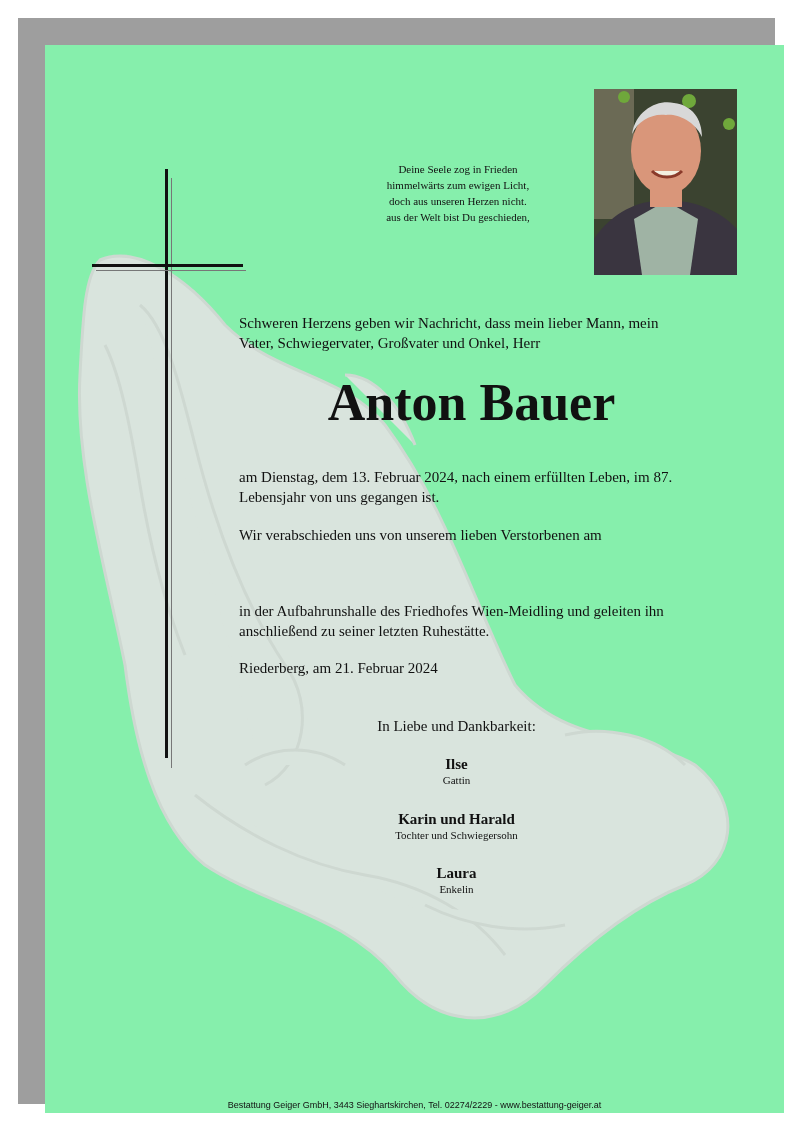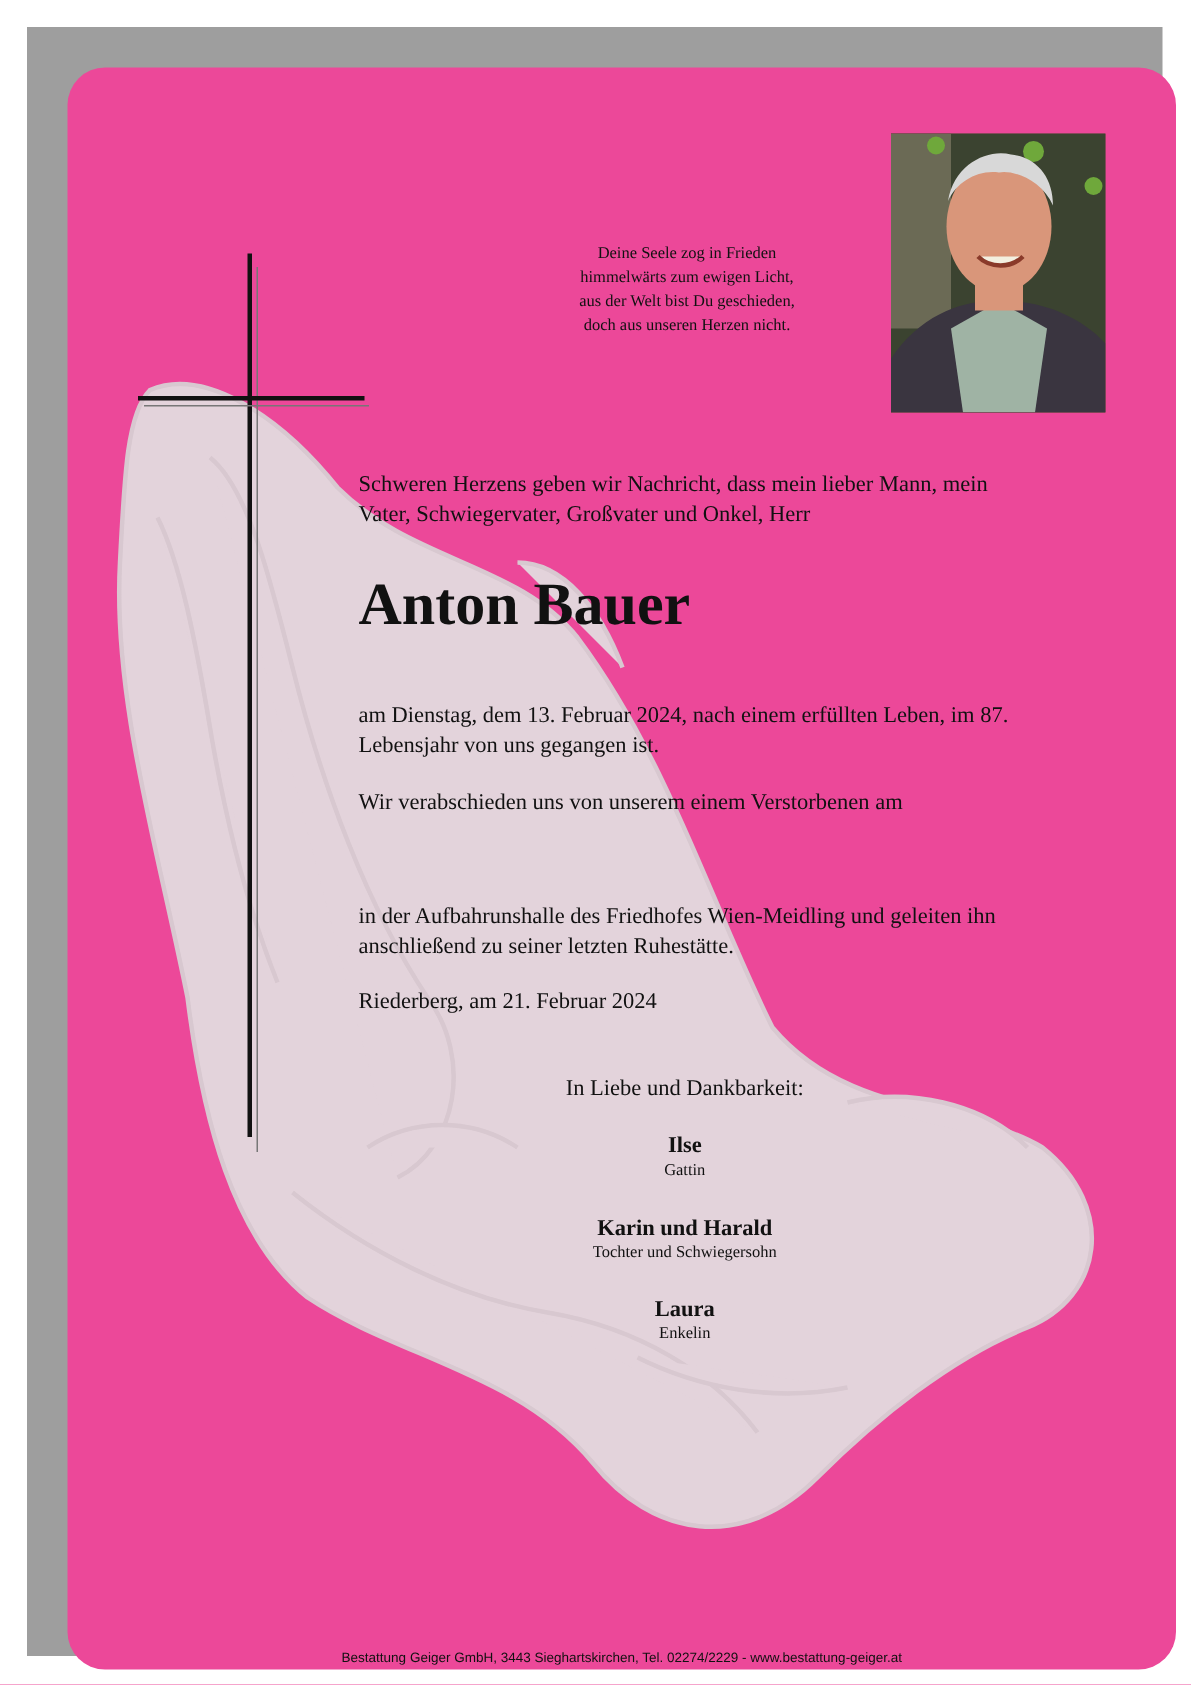--- a/index.html
+++ b/index.html
@@ -1,30 +1,30 @@
 <!DOCTYPE html>
 <html><head>
 <meta charset="utf-8">
 <style>
   html, body { margin:0; padding:0; }
   body { width:794px; height:1123px; background:#ffffff; position:relative; overflow:hidden; }
   .frame { position:absolute; left:18px; top:18px; width:757px; height:1086px; background:#9e9e9e; }
-  .paper { position:absolute; left:27px; top:27px; width:739px; height:1068px; background:#ec4899; overflow:hidden;border-radius:25px; }
+  .paper { position:absolute; left:27px; top:27px; width:739px; height:1068px; background:#86efac; overflow:hidden; }
   .hands { position:absolute; left:0; top:0; width:739px; height:1068px; }
   .serif { font-family:"Liberation Serif", "DejaVu Serif", serif; color:#111; }
   .sans { font-family:"Liberation Sans", "DejaVu Sans", sans-serif; color:#111; }
   .poem { position:absolute; left:263px; top:116px; width:300px; text-align:center; font-size:11px; line-height:16px; }
   .poem div { white-space:nowrap; }
   .photo { position:absolute; left:549px; top:44px; width:143px; height:186px; overflow:hidden; background:#3d4a2a; }
   .cross-v1 { position:absolute; left:120px; top:124px; width:3px; height:589px; background:#111; }
   .cross-v2 { position:absolute; left:126px; top:133px; width:1px; height:590px; background:#777; }
   .cross-h1 { position:absolute; left:47px; top:219px; width:151px; height:3px; background:#111; }
   .cross-h2 { position:absolute; left:51px; top:225px; width:150px; height:1px; background:#777; }
   .intro { position:absolute; left:194px; top:268px; width:450px; font-size:15px; line-height:20px; }
-  .name { position:absolute; left:194px; top:334px; width:435px; text-align:left; font-size:40px; font-weight:bold; line-height:48px; }
+  .name { position:absolute; left:209px; top:334px; width:435px; text-align:center; font-size:52px; font-weight:bold; line-height:48px; }
   .p1 { position:absolute; left:194px; top:422px; width:450px; font-size:15px; line-height:20px; }
   .p2 { position:absolute; left:194px; top:480px; width:450px; font-size:15px; line-height:20px; }
   .date-bold { position:absolute; left:194px; top:517px; width:435px; text-align:center; font-size:15px; font-weight:bold; line-height:20px; }
   .p3 { position:absolute; left:194px; top:556px; width:450px; font-size:15px; line-height:20px; }
   .place { position:absolute; left:194px; top:613px; width:450px; font-size:15px; line-height:20px; }
   .thanks { position:absolute; left:194px; top:671px; width:435px; text-align:center; font-size:15px; line-height:20px; }
   .mourner { position:absolute; left:194px; width:435px; text-align:center; }
   .mourner .mn { font-size:15px; font-weight:bold; line-height:18px;font-family:Liberation Serif, serif; }
   .mourner .mr { font-size:11px; line-height:14px; }
   .footer { position:absolute; left:0; top:1054px; width:739px; text-align:center; font-size:9px; line-height:12px; }
@@ -44,22 +44,22 @@
         <path d="M520 690 C560 680 610 690 640 720"></path>
         <path d="M150 750 C200 790 260 820 320 830 C380 840 430 870 460 910"></path>
         <path d="M200 720 C230 700 270 700 300 720"></path>
         <path d="M380 860 C420 880 470 890 520 880"></path>
       </g>
     </svg>
 
     <div class="poem serif">
       <div>Deine Seele zog in Frieden</div>
       <div>himmelwärts zum ewigen Licht,</div>
+      <div>doch aus unseren Herzen nicht.</div>
       <div>aus der Welt bist Du geschieden,</div>
-      <div>doch aus unseren Herzen nicht.</div>
     </div>
 
     <div class="photo">
       <svg width="143" height="186" viewBox="0 0 143 186" xmlns="http://www.w3.org/2000/svg">
         <rect width="143" height="186" fill="#3b4330"></rect>
         <rect x="0" y="0" width="40" height="130" fill="#6b6a55"></rect>
         <circle cx="30" cy="8" r="6" fill="#6fa83b"></circle>
         <circle cx="95" cy="12" r="7" fill="#6fa83b"></circle>
         <circle cx="135" cy="35" r="6" fill="#6fa83b"></circle>
         <path d="M0 150 C20 120 50 110 72 112 C95 110 125 120 143 140 L143 186 L0 186 Z" fill="#3a3540"></path>
@@ -75,21 +75,21 @@
     <div class="cross-v2"></div>
     <div class="cross-h1"></div>
     <div class="cross-h2"></div>
 
     <div class="intro serif">Schweren Herzens geben wir Nachricht, dass mein lieber Mann, mein Vater, Schwiegervater, Großvater und Onkel, Herr</div>
 
     <div class="name serif">Anton Bauer</div>
 
     <div class="p1 serif">am Dienstag, dem 13. Februar 2024, nach einem erfüllten Leben, im 87. Lebensjahr von uns gegangen ist.</div>
 
-    <div class="p2 serif">Wir verabschieden uns von unserem einem Verstorbenen am</div>
+    <div class="p2 serif">Wir verabschieden uns von unserem lieben Verstorbenen am</div>
 
 
     <div class="p3 serif">in der Aufbahrunshalle des Friedhofes Wien-Meidling und geleiten ihn anschließend zu seiner letzten Ruhestätte.</div>
 
     <div class="place serif">Riederberg, am 21. Februar 2024</div>
 
     <div class="thanks serif">In Liebe und Dankbarkeit:</div>
 
     <div class="mourner serif" style="top:710px;">
       <div class="mn">Ilse</div>

